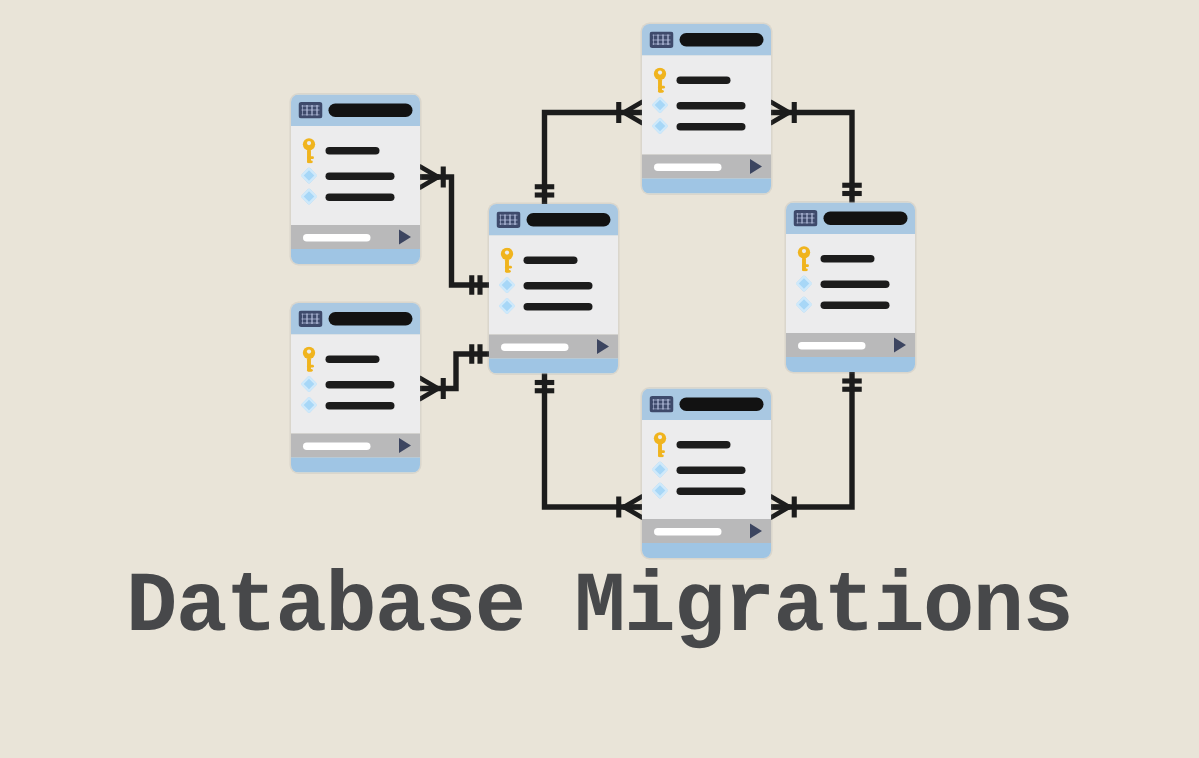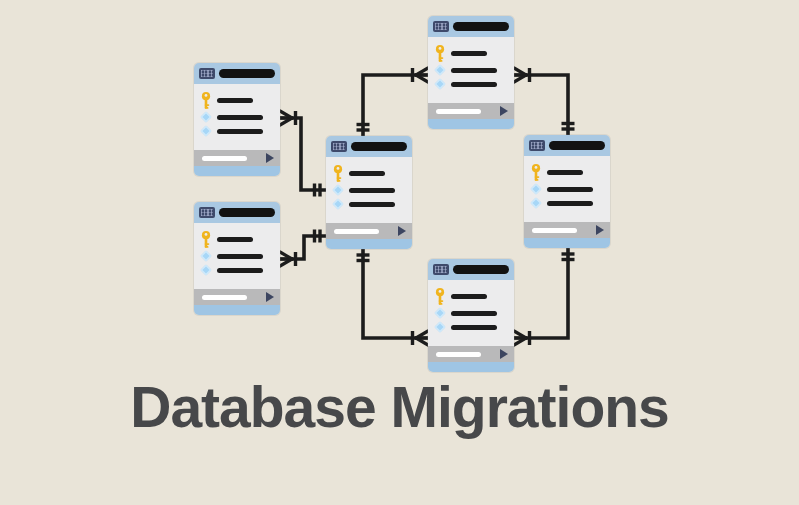--- a/index.html
+++ b/index.html
@@ -3,21 +3,21 @@
 <meta charset="utf-8">
 <style>
   :root{
     --bg:#e9e4d8; --card-body:#ececed; --card-header:#a9c8e2; --card-footer:#b9b9ba;
     --card-strip:#9fc5e4; --title:#47484a; --line:#1c1c1c; --key:#f0b41e;
     --diamond:#a7d7f7; --table-icon:#3e4a6b; --pill:#121212; --play:#3c4560; --scrollbar:#ffffff;
   }
   *{margin:0;padding:0;box-sizing:border-box;}
   html,body{width:799px;height:505px;}
   body{background:var(--bg);font-family:"Liberation Sans",sans-serif;overflow:hidden;position:relative;}
-  .stage{position:relative;width:799px;height:408px;}
+  .stage{position:relative;width:799px;height:408px;font-family:Liberation Mono, monospace;}
   #connector-layer{position:absolute;left:0;top:0;width:799px;height:505px;}
   #cards-layer{position:absolute;left:0;top:0;width:799px;height:505px;}
 
   .card{position:absolute;width:86px;height:113px;border-radius:5px;overflow:hidden;
         display:flex;flex-direction:column;box-shadow:0 0 0 1px rgba(150,150,150,.18);}
   .card-header{height:21px;background:var(--card-header);display:flex;align-items:center;
         padding:0 5px;gap:4px;flex:0 0 auto;}
   .grid-icon{width:16px;height:11px;border-radius:2px;background:var(--table-icon);
         background-image:
           repeating-linear-gradient(90deg, rgba(190,200,230,.55) 0 1.2px, transparent 1.2px 3.2px),

